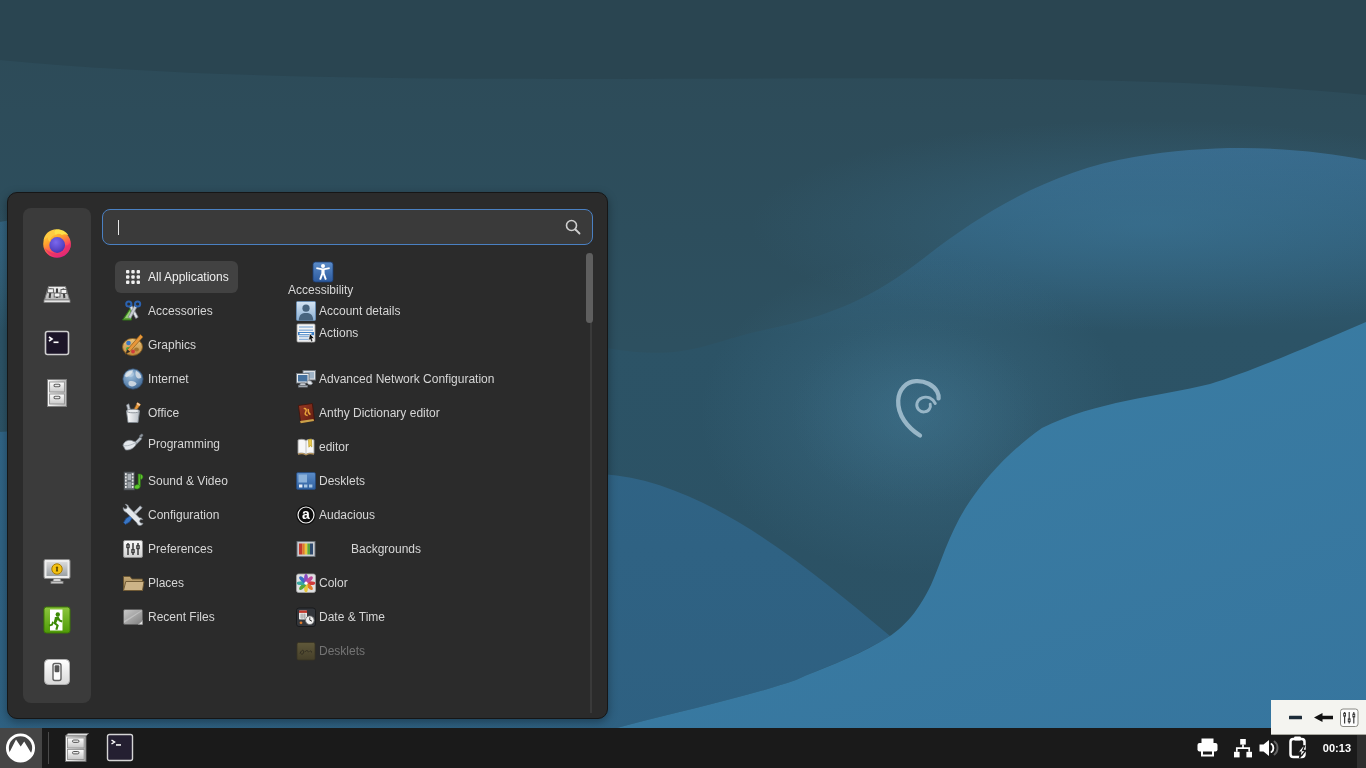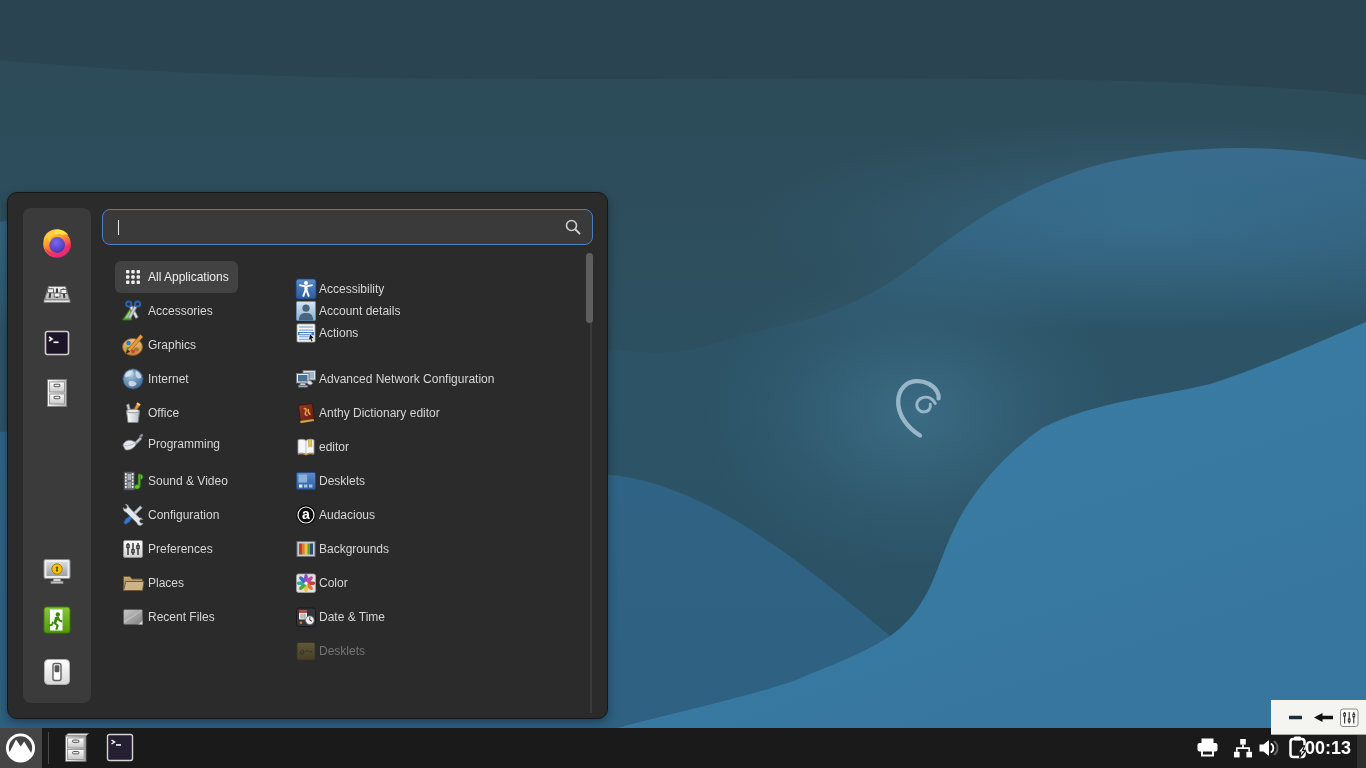--- a/index.html
+++ b/index.html
@@ -27,21 +27,21 @@
   .approw { left:280px; }
   .approw .ic { width:22px; height:22px; margin-left:7px; margin-right:2px;}
   #sb-track { position:absolute; left:582px; top:60px; width:2px; height:460px; background:#3a3a3a; }
   #sb-thumb { position:absolute; left:578px; top:60px; width:7px; height:70px; background:#5f5f5f; border-radius:3.5px; }
 
   
   #panel { position:absolute; left:0; top:728px; width:1366px; height:40px; background:#1a1a1a; }
   #menubtn { position:absolute; left:0; top:0; width:42px; height:40px; background:#454545; }
   #psep { position:absolute; left:48px; top:4px; width:1px; height:32px; background:#4a4a4a; }
   #clock { position:absolute; right:15px; top:0; height:40px; line-height:40px;
-           color:#ffffff; font-size:18px; font-weight:bold; }
+           color:#ffffff; font-size:11px; font-weight:bold; }
   #edgestrip { position:absolute; right:0; top:0; width:9px; height:40px; background:#2f2f2f; }
 
   
   #osd { position:absolute; left:1271px; top:700px; width:95px; height:35px;
          background:#f4f4f0; border-bottom:1px solid #a8a8a0; }
 </style>
 </head>
 <body>
 <div id="stage">
 
@@ -389,21 +389,21 @@
                 </linearGradient>
               </defs>
               <rect x="2.5" y="4.5" width="19" height="15" rx="1.5" fill="url(#recg)" stroke="#5f5f5f" stroke-width="0.9"></rect>
               <path d="M3,18 L21,6 L21,5 L3,16 Z" fill="#d8d8d8" opacity="0.5"></path>
               <path d="M17,19.5 L21.5,15.5 L21.5,19.5 Z" fill="#e0e0e0" stroke="#8a8a8a" stroke-width="0.7"></path>
             </svg></span>
           <span>Recent Files</span>
         </div>
       </div>
   <div id="apps">
-        <div class="row approw" style="top: 80px;">
+        <div class="row approw" style="top: 68px; flex-direction: column;">
           <span class="ic"><svg viewBox="0 0 22 22" width="22" height="22">
               <defs>
                 <linearGradient id="accg" x1="0" y1="0" x2="0" y2="1">
                   <stop offset="0" stop-color="#5b8cc8"></stop>
                   <stop offset="1" stop-color="#2c5a9e"></stop>
                 </linearGradient>
               </defs>
               <rect x="1" y="1" width="20" height="20" rx="2.5" fill="url(#accg)" stroke="#1d3f77" stroke-width="0.8"></rect>
               <circle cx="11" cy="4.9" r="2" fill="#ffffff"></circle>
               <path d="M4.2,8 L9.4,8.9 L9.4,12.3 L7.2,18.3 L9,19 L11,13.6 L13,19 L14.8,18.3 L12.6,12.3 L12.6,8.9 L17.8,8 L17.5,6.3 L11,7.4 L4.5,6.3 Z" fill="#ffffff"></path>
@@ -493,21 +493,21 @@
           <span>Desklets</span>
         </div>
         <div class="row approw" style="top: 306px;">
           <span class="ic"><svg viewBox="0 0 22 22" width="22" height="22">
               <circle cx="11" cy="11" r="9.8" fill="#0c0c0c"></circle>
               <circle cx="11" cy="11" r="8" fill="none" stroke="#f2f2f2" stroke-width="1.2"></circle>
               <text x="11" y="15.4" text-anchor="middle" font-family="Liberation Sans,sans-serif" font-size="14" font-weight="bold" fill="#ffffff">a</text>
             </svg></span>
           <span>Audacious</span>
         </div>
-        <div class="row approw" style="top: 340px;">
+        <div class="row approw" style="top: 340px; gap: 32px;">
           <span class="ic"><svg viewBox="0 0 22 22" width="22" height="22">
               <rect x="2" y="3.5" width="18" height="15" fill="#c9ccd1" stroke="#6d747c" stroke-width="0.9"></rect>
               <g>
                 <rect x="4" y="5.5" width="3.2" height="11" fill="#c23a2e"></rect>
                 <rect x="7.2" y="5.5" width="2.6" height="11" fill="#e07b2a"></rect>
                 <rect x="9.8" y="5.5" width="2.6" height="11" fill="#e8c83a"></rect>
                 <rect x="12.4" y="5.5" width="2.6" height="11" fill="#58a73c"></rect>
                 <rect x="15" y="5.5" width="3" height="11" fill="#2f4a6e"></rect>
               </g>
             </svg></span>

